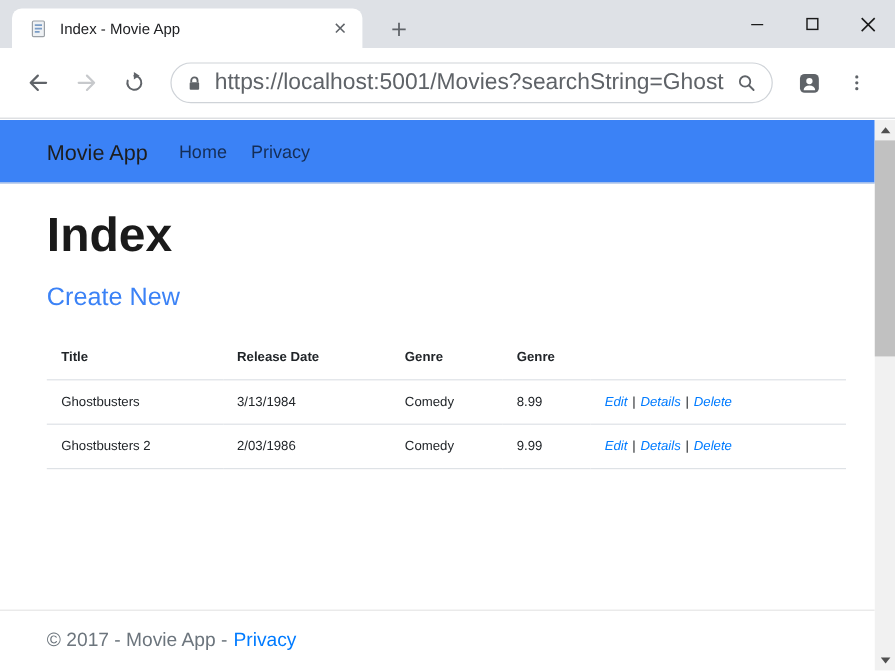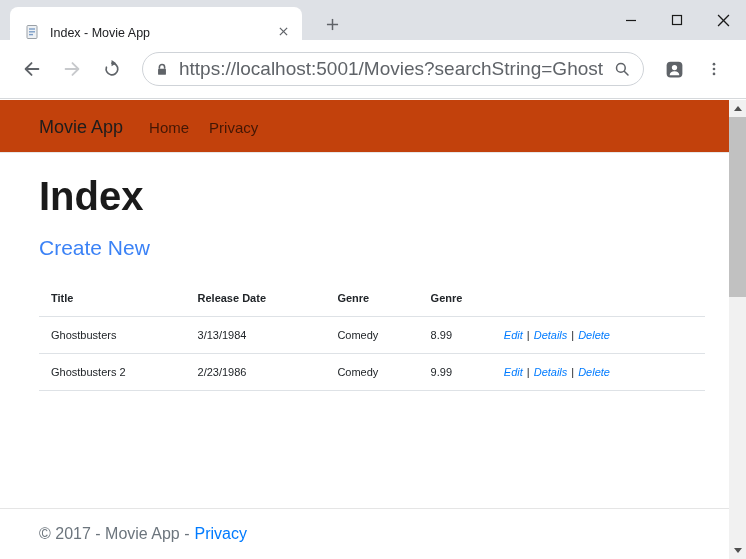--- a/index.html
+++ b/index.html
@@ -3,39 +3,39 @@
 <meta charset="utf-8">
 <style>
   * { margin:0; padding:0; box-sizing:border-box; }
   html,body { width:746px; height:559px; overflow:hidden; }
   body { font-family:"Liberation Sans","DejaVu Sans",sans-serif; background:#fff; }
   .window { position:relative; width:746px; height:559px; overflow:hidden; background:#fff; }
 
   
   .tabstrip { position:absolute; top:0; left:0; right:0; height:40px; background:#dee1e6; }
   .tab { position:absolute; left:10px; top:7px; width:292px; height:33px; background:#fff;
-         border-radius:8px 8px 0 0; display:flex; align-items:flex-end; padding:0 10px 0 14px; }
+         border-radius:8px 8px 0 0; display:flex; align-items:center; padding:0 10px 0 14px; }
   .tab-title { flex:1; font-size:12.5px; color:#202124; white-space:nowrap; overflow:hidden; margin-left:10px; }
   .iconbtn { display:flex; align-items:center; justify-content:center; cursor:pointer; }
   .tab-close { width:18px; height:18px; border-radius:50%; }
   .newtab { position:absolute; left:318px; top:10px; width:28px; height:28px; border-radius:50%; }
   .wincontrols { position:absolute; right:0; top:0; height:40px; display:flex; }
   .winbtn { width:46px; height:40px; display:flex; align-items:center; justify-content:center; }
 
   
   .toolbar { position:absolute; top:40px; left:0; right:0; height:59px; background:#fff;
              border-bottom:1px solid #d6d9dc; display:flex; align-items:center; padding:0 12px; }
   .tbtn { width:34px; height:34px; border-radius:50%; display:flex; align-items:center; justify-content:center; margin:0 3px; }
   .omnibox { flex:1; height:34px; margin:0 10px; border:1px solid #cfd3d8; border-radius:17px;
              display:flex; align-items:center; padding:0 12px; background:#fff; }
   .url { flex:1; font-size:19px; color:#5f6368; margin-left:10px; white-space:nowrap; overflow:hidden; }
 
   
   .page { position:absolute; top:100px; left:0; right:17px; bottom:0; background:#fff; overflow:hidden; }
-  .site-nav { height:53px; display:flex; align-items:center; padding:2px 16px 0 39px; border-bottom:1px solid #e7e7e7; background:#c2410c; }
+  .site-nav { height:53px; display:flex; align-items:center; padding:2px 16px 0 39px; border-bottom:1px solid #e7e7e7; background:#3b82f6; }
   .brand { font-size:18px; color:#1d1d1d; margin-right:26px; text-decoration:none; }
   .nav-link { font-size:15px; color:rgba(0,0,0,0.65); margin-right:20px; text-decoration:none; }
   .content { padding:20px 24px 0 39px; }
   .page-title { font-size:40px; font-weight:600; color:#1a1a1a; line-height:1.15; }
   .create { display:inline-block; margin-top:17px; font-size:21px; color:#3b82f6; text-decoration:none; }
   table.movies { width:100%; border-collapse:collapse; margin-top:20px; font-size:11px; color:#212529; }
   .movies th, .movies td { text-align:left; padding:12px; border-bottom:1px solid #dee2e6; vertical-align:middle; }
   .movies th { font-weight:700; }
   .col-title{width:22%} .col-date{width:21%} .col-genre{width:14%} .col-price{width:11%}
   a.action { color:#007bff; text-decoration:none;font-style:italic; }
@@ -175,21 +175,21 @@
             <td>Ghostbusters</td>
             <td>3/13/1984</td>
             <td>Comedy</td>
             <td>8.99</td>
             <td>
               <a href="#" class="action">Edit</a><span class="sep">|</span><a href="#" class="action">Details</a><span class="sep">|</span><a href="#" class="action">Delete</a>
             </td>
           </tr>
           <tr>
             <td>Ghostbusters 2</td>
-            <td>2/23/1986</td>
+            <td>2/03/1986</td>
             <td>Comedy</td>
             <td>9.99</td>
             <td>
               <a href="#" class="action">Edit</a><span class="sep">|</span><a href="#" class="action">Details</a><span class="sep">|</span><a href="#" class="action">Delete</a>
             </td>
           </tr>
         </tbody>
       </table>
     </div>
 

